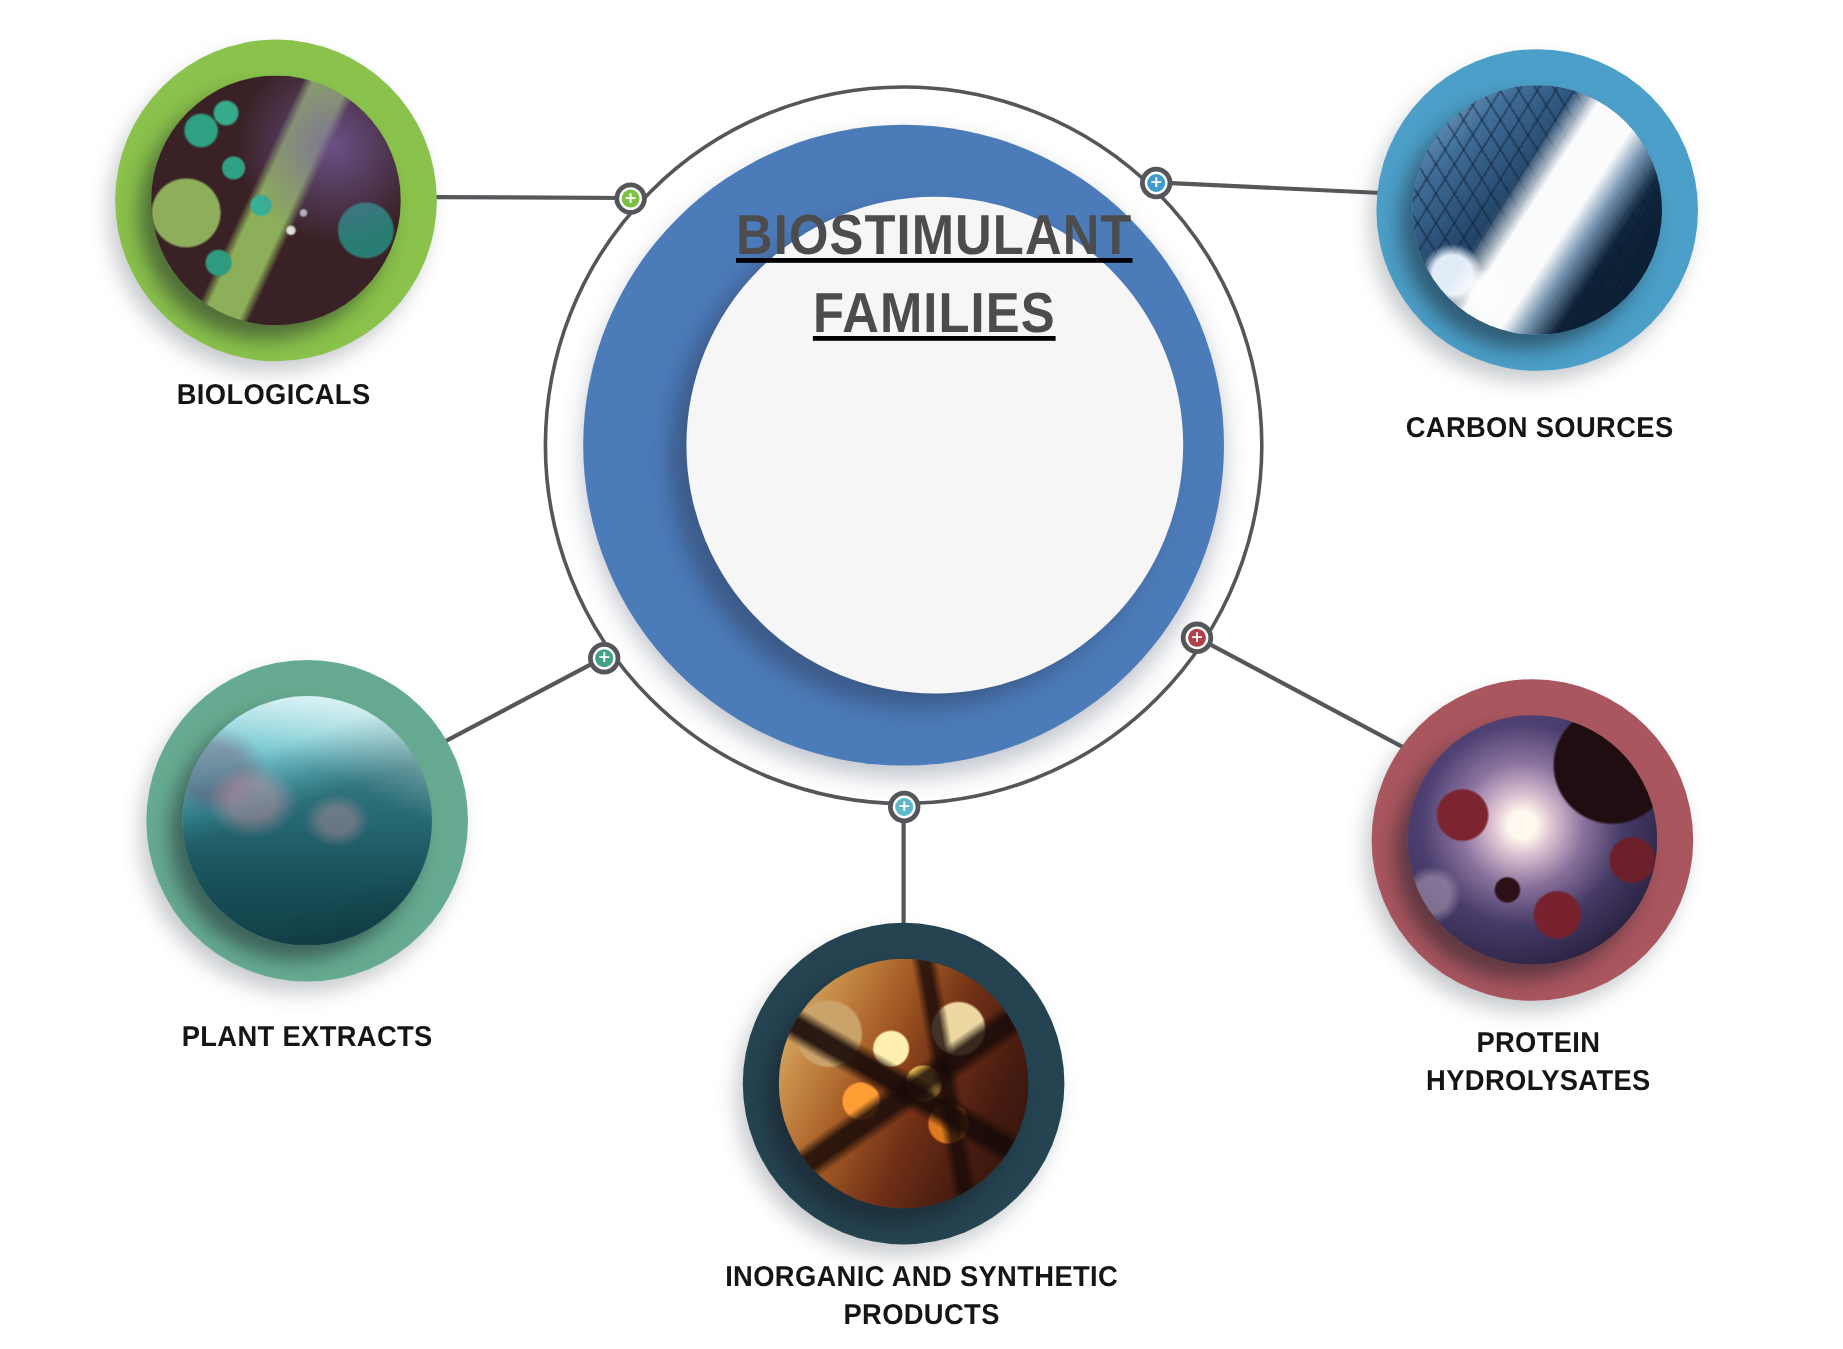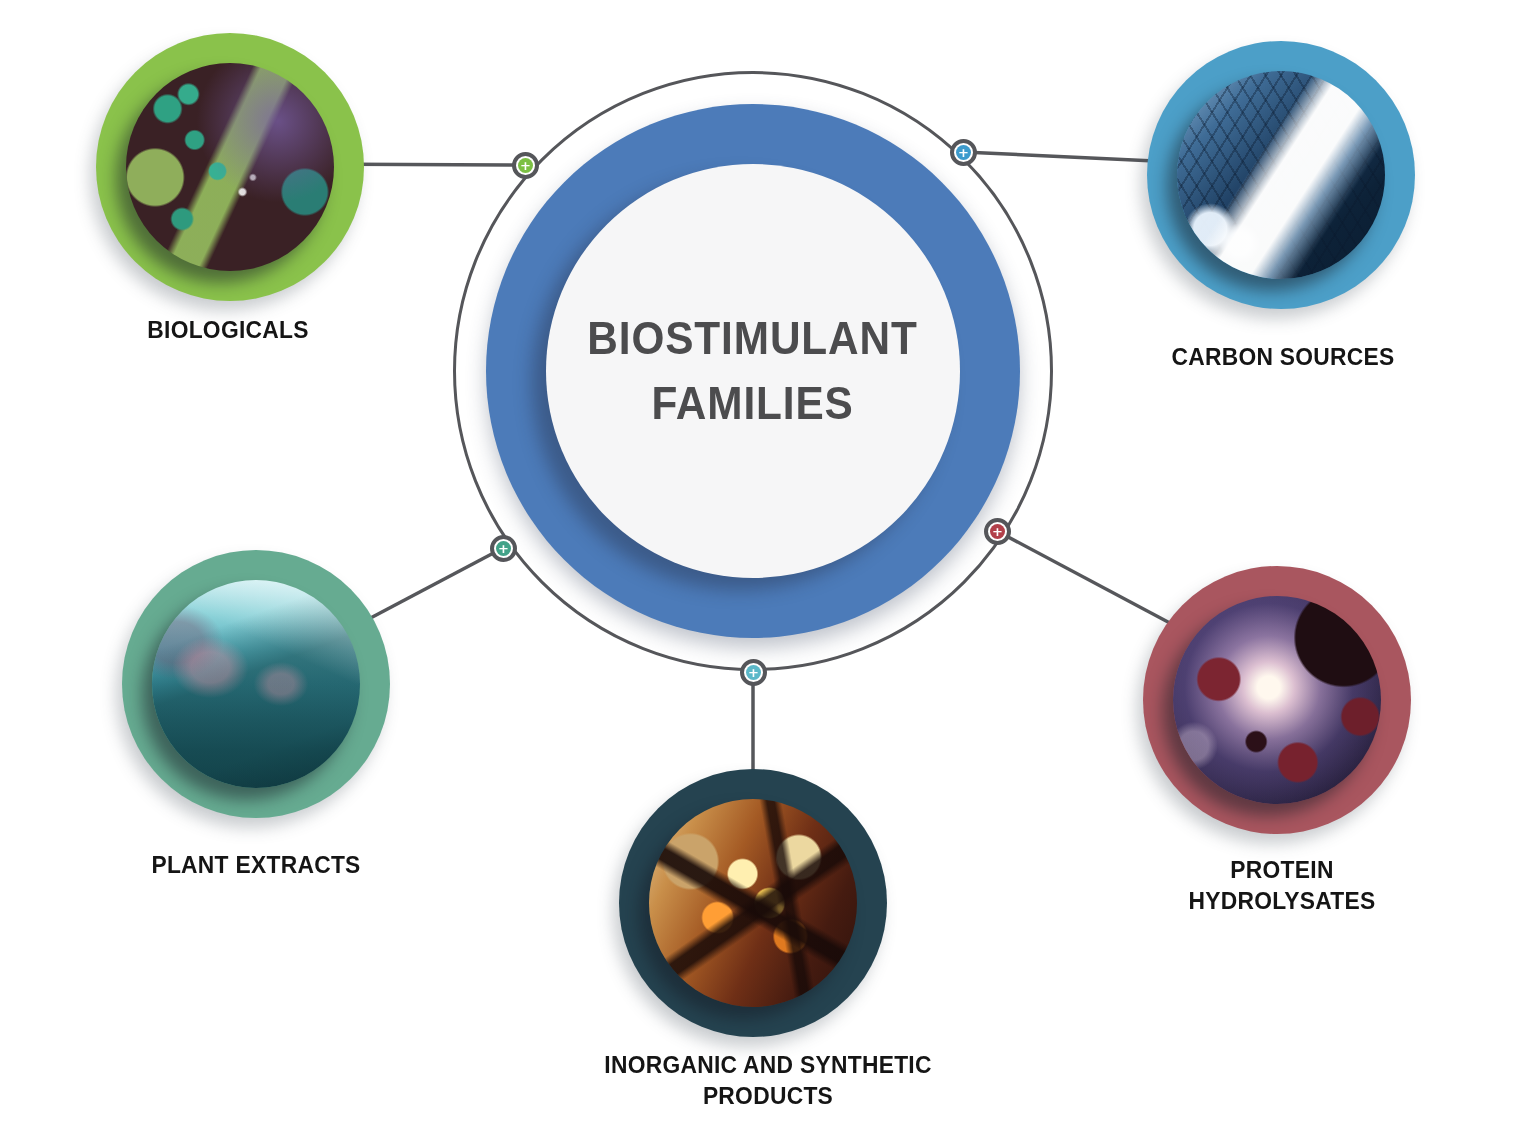--- a/index.html
+++ b/index.html
@@ -8,23 +8,23 @@
          font-family:"Liberation Sans",sans-serif;}
 
   
   .lines{position:absolute;left:0;top:0;z-index:1;}
 
   
   .hub-outline{position:absolute;left:453px;top:71px;width:600px;height:600px;
                border:3px solid #55565a;border-radius:50%;z-index:2;background:transparent;}
   .hub-blue{position:absolute;left:486px;top:104px;width:534px;height:534px;border-radius:50%;
             z-index:2;box-shadow:0 10px 20px rgba(60,70,95,.32);}
-  .hub-inner{position:absolute;left:546px;top:164px;width:414px;height:414px;border-radius:50%;
-             z-index:2;display:flex;align-items:center;justify-content:center;
-             box-shadow:-14px 12px 18px rgba(35,40,60,.38);}
+  .hub-inner{position:absolute;left:572px;top:164px;width:414px;height:414px;border-radius:50%;
+             z-index:2;display:flex;justify-content:center;
+             box-shadow:-14px 12px 18px rgba(35,40,60,.38);text-decoration:underline;}
   .hub-title{font-size:47px;font-weight:700;letter-spacing:1px;line-height:1.38;color:#4c4c4e;
              text-align:center;transform:scaleX(.9);}
   .hub-title .ln{display:block;white-space:nowrap;}
 
   
   .sat{position:absolute;width:268px;height:268px;z-index:2;cursor:pointer;}
   .sat-ring{position:absolute;inset:0;border-radius:50%;box-shadow:-6px 10px 16px rgba(70,80,90,.28);}
   .sat-photo{position:absolute;left:30px;top:30px;width:208px;height:208px;border-radius:50%;
              box-shadow:-10px 12px 16px rgba(22,28,38,.5);}
 

